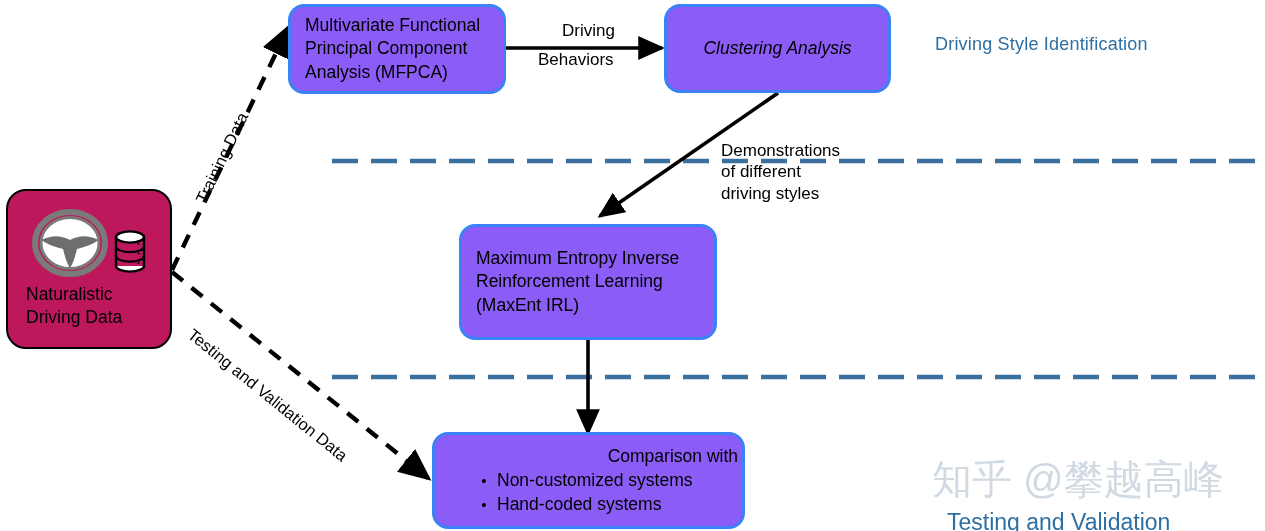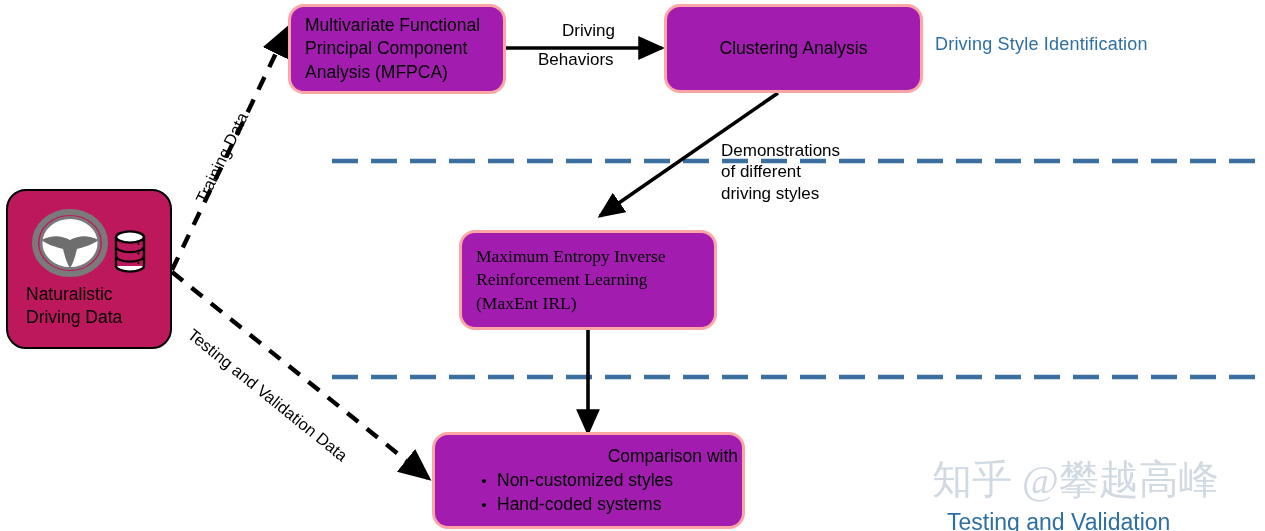--- a/index.html
+++ b/index.html
@@ -18,23 +18,23 @@
   svg.layer {
     position: absolute;
     left: 0;
     top: 0;
     width: 1265px;
     height: 531px;
   }
   .node-box {
     position: absolute;
     box-sizing: border-box;
-    border: 3px solid #fca5a5;
+    border: 3px solid #3b82f6;
     border-radius: 16px;
-    background: #a21caf;
+    background: #8b5cf6;
     display: flex;
     flex-direction: column;
     justify-content: center;
   }
   .node-text {
     font-size: 17.5px;
     line-height: 1.32;
     color: #000000;
     white-space: pre-line;
   }
@@ -104,21 +104,21 @@
     color: #000;
     white-space: nowrap;
     transform-origin: 0 0;
   }
   .watermark {
     position: absolute;
     font-size: 40px;
     color: #c9d3dd;
     opacity: 0.85;
     white-space: nowrap;
-    font-family: Liberation Serif, serif;
+    font-family: Liberation Sans, sans-serif;
     pointer-events: none;
   }
   .wm-blue {
     position: absolute;
     font-size: 23px;
     color: #2e6fa3;
     white-space: nowrap;
     margin-top: 44px;
   }
 </style>
@@ -176,35 +176,35 @@
     <div class="source-label">Naturalistic
 Driving Data</div>
   </div>
 
   <div class="node-box" style="left:288px; top:4px; width:218px; height:90px;">
     <div class="node-text pad">Multivariate Functional
 Principal Component
 Analysis (MFPCA)</div>
   </div>
 
-  <div class="node-box" style="left:664px; top:4px; width:259px; height:89px;">
+  <div class="node-box" style="left:664px; top:4px; width:227px; height:89px;font-style:italic;">
     <div class="node-text center">Clustering Analysis</div>
   </div>
 
-  <div class="node-box" style="left:459px; top:230px; width:258px; height:100px;font-family:Liberation Serif, serif;">
+  <div class="node-box" style="left:459px; top:224px; width:258px; height:116px;">
     <div class="node-text pad">Maximum Entropy Inverse
 Reinforcement Learning
 (MaxEnt IRL)</div>
   </div>
 
   <div class="node-box" style="left:432px; top:432px; width:313px; height:97px; justify-content:center;">
     <div class="node-text" style="padding:0 4px 1px 36px;text-align:right;">Comparison with</div>
     <div class="bullet-row" style="padding-left:36px;">
       <span class="bullet-dot">•</span>
-      <span>Non-customized styles</span>
+      <span>Non-customized systems</span>
     </div>
     <div class="bullet-row" style="padding-left:36px;">
       <span class="bullet-dot">•</span>
       <span>Hand-coded systems</span>
     </div>
   </div>
 
   <div class="edge-label" style="left:562px; top:20px;text-align:center;">Driving</div>
   <div class="edge-label" style="left:538px; top:49px;">Behaviors</div>
 

